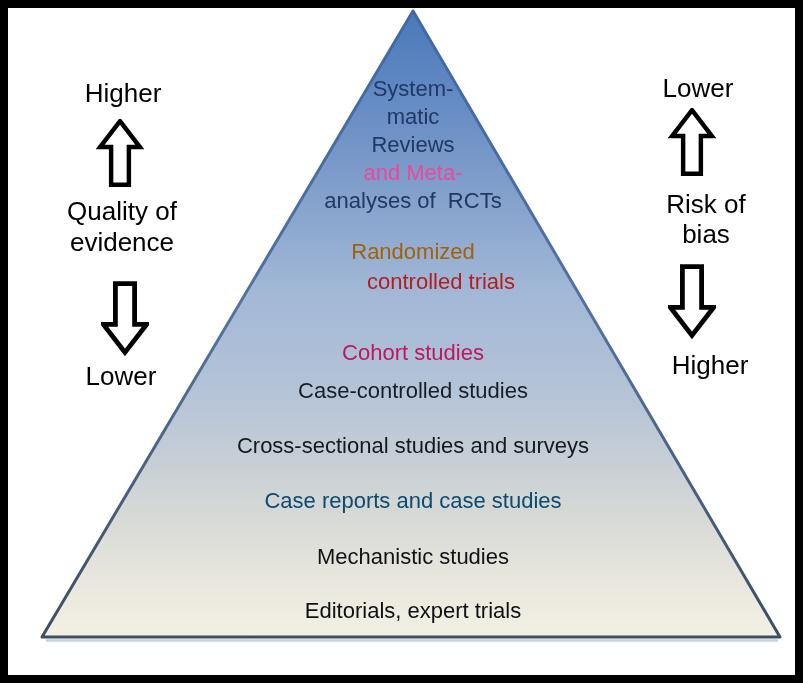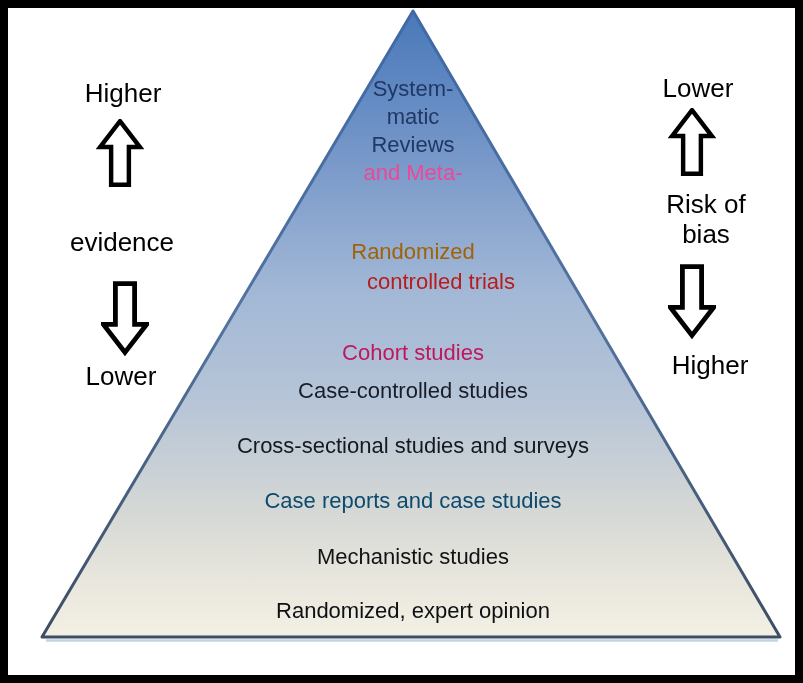--- a/index.html
+++ b/index.html
@@ -78,35 +78,37 @@
         </linearGradient>
     </defs>
     <line x1="46" y1="640.5" x2="778" y2="640.5" stroke-width="2.5" stroke="#c2d4e2"></line>
     <path d="M413 11 L780 637 L42 637 Z" fill="url(#fill-grad)" stroke="url(#stroke-grad)" stroke-width="3" stroke-linejoin="round"></path>
   </svg>
 
   <div class="pyr-line" style="top: 76px; color: rgb(32, 56, 100); text-align: right;">System-</div>
   <div class="pyr-line" style="top: 104px; color: rgb(32, 56, 100);">matic</div>
   <div class="pyr-line" style="top: 132px; color: rgb(32, 56, 100);">Reviews</div>
   <div class="pyr-line" style="top: 160px; color: #ec4899;">and Meta-</div>
+  <div class="pyr-line" style="top: 188px; color: rgb(32, 56, 100);">analyses of  RCTs</div>
 
   <div class="pyr-line" style="top: 239px; color: #a16207;">Randomized</div>
   <div class="pyr-line" style="top: 269px; color: #b91c1c; margin-left: 28px;">controlled trials</div>
 
   <div class="pyr-line" style="top: 340px; color: #be185d;">Cohort studies</div>
   <div class="pyr-line" style="top: 378px; color: rgb(24, 30, 41);">Case-controlled studies</div>
   <div class="pyr-line" style="top: 433px; color: rgb(20, 24, 31);">Cross-sectional studies and surveys</div>
   <div class="pyr-line" style="top: 488px; color: #0c4a6e;">Case reports and case studies</div>
   <div class="pyr-line" style="top: 544px; color: rgb(16, 18, 21);">Mechanistic studies</div>
-  <div class="pyr-line" style="top: 598px; color: rgb(14, 16, 19);">Randomized, expert opinion</div>
+  <div class="pyr-line" style="top: 598px; color: rgb(14, 16, 19);">Editorials, expert trials</div>
 
   <div class="side-label" style="top:78px;left:123px">Higher</div>
   <svg class="arrow" style="top:119px;left:96px;width:48px;height:68px" viewBox="0 0 60 92" aria-hidden="true">
     <path d="M30 3 L57 38 L42 38 L42 89 L18 89 L18 38 L3 38 Z"></path>
   </svg>
+  <div class="side-label" style="top:196px;left:122px">Quality of</div>
   <div class="side-label" style="top:227px;left:122px">evidence</div>
   <svg class="arrow" style="top:280px;left:101px;width:48px;height:76px" viewBox="0 0 60 92" aria-hidden="true">
     <path d="M30 89 L57 54 L42 54 L42 3 L18 3 L18 54 L3 54 Z"></path>
   </svg>
   <div class="side-label" style="top:361px;left:121px">Lower</div>
 
   <div class="side-label" style="top:73px;left:698px">Lower</div>
   <svg class="arrow" style="top:108px;left:668px;width:48px;height:68px" viewBox="0 0 60 92" aria-hidden="true">
     <path d="M30 3 L57 38 L42 38 L42 89 L18 89 L18 38 L3 38 Z"></path>
   </svg>

